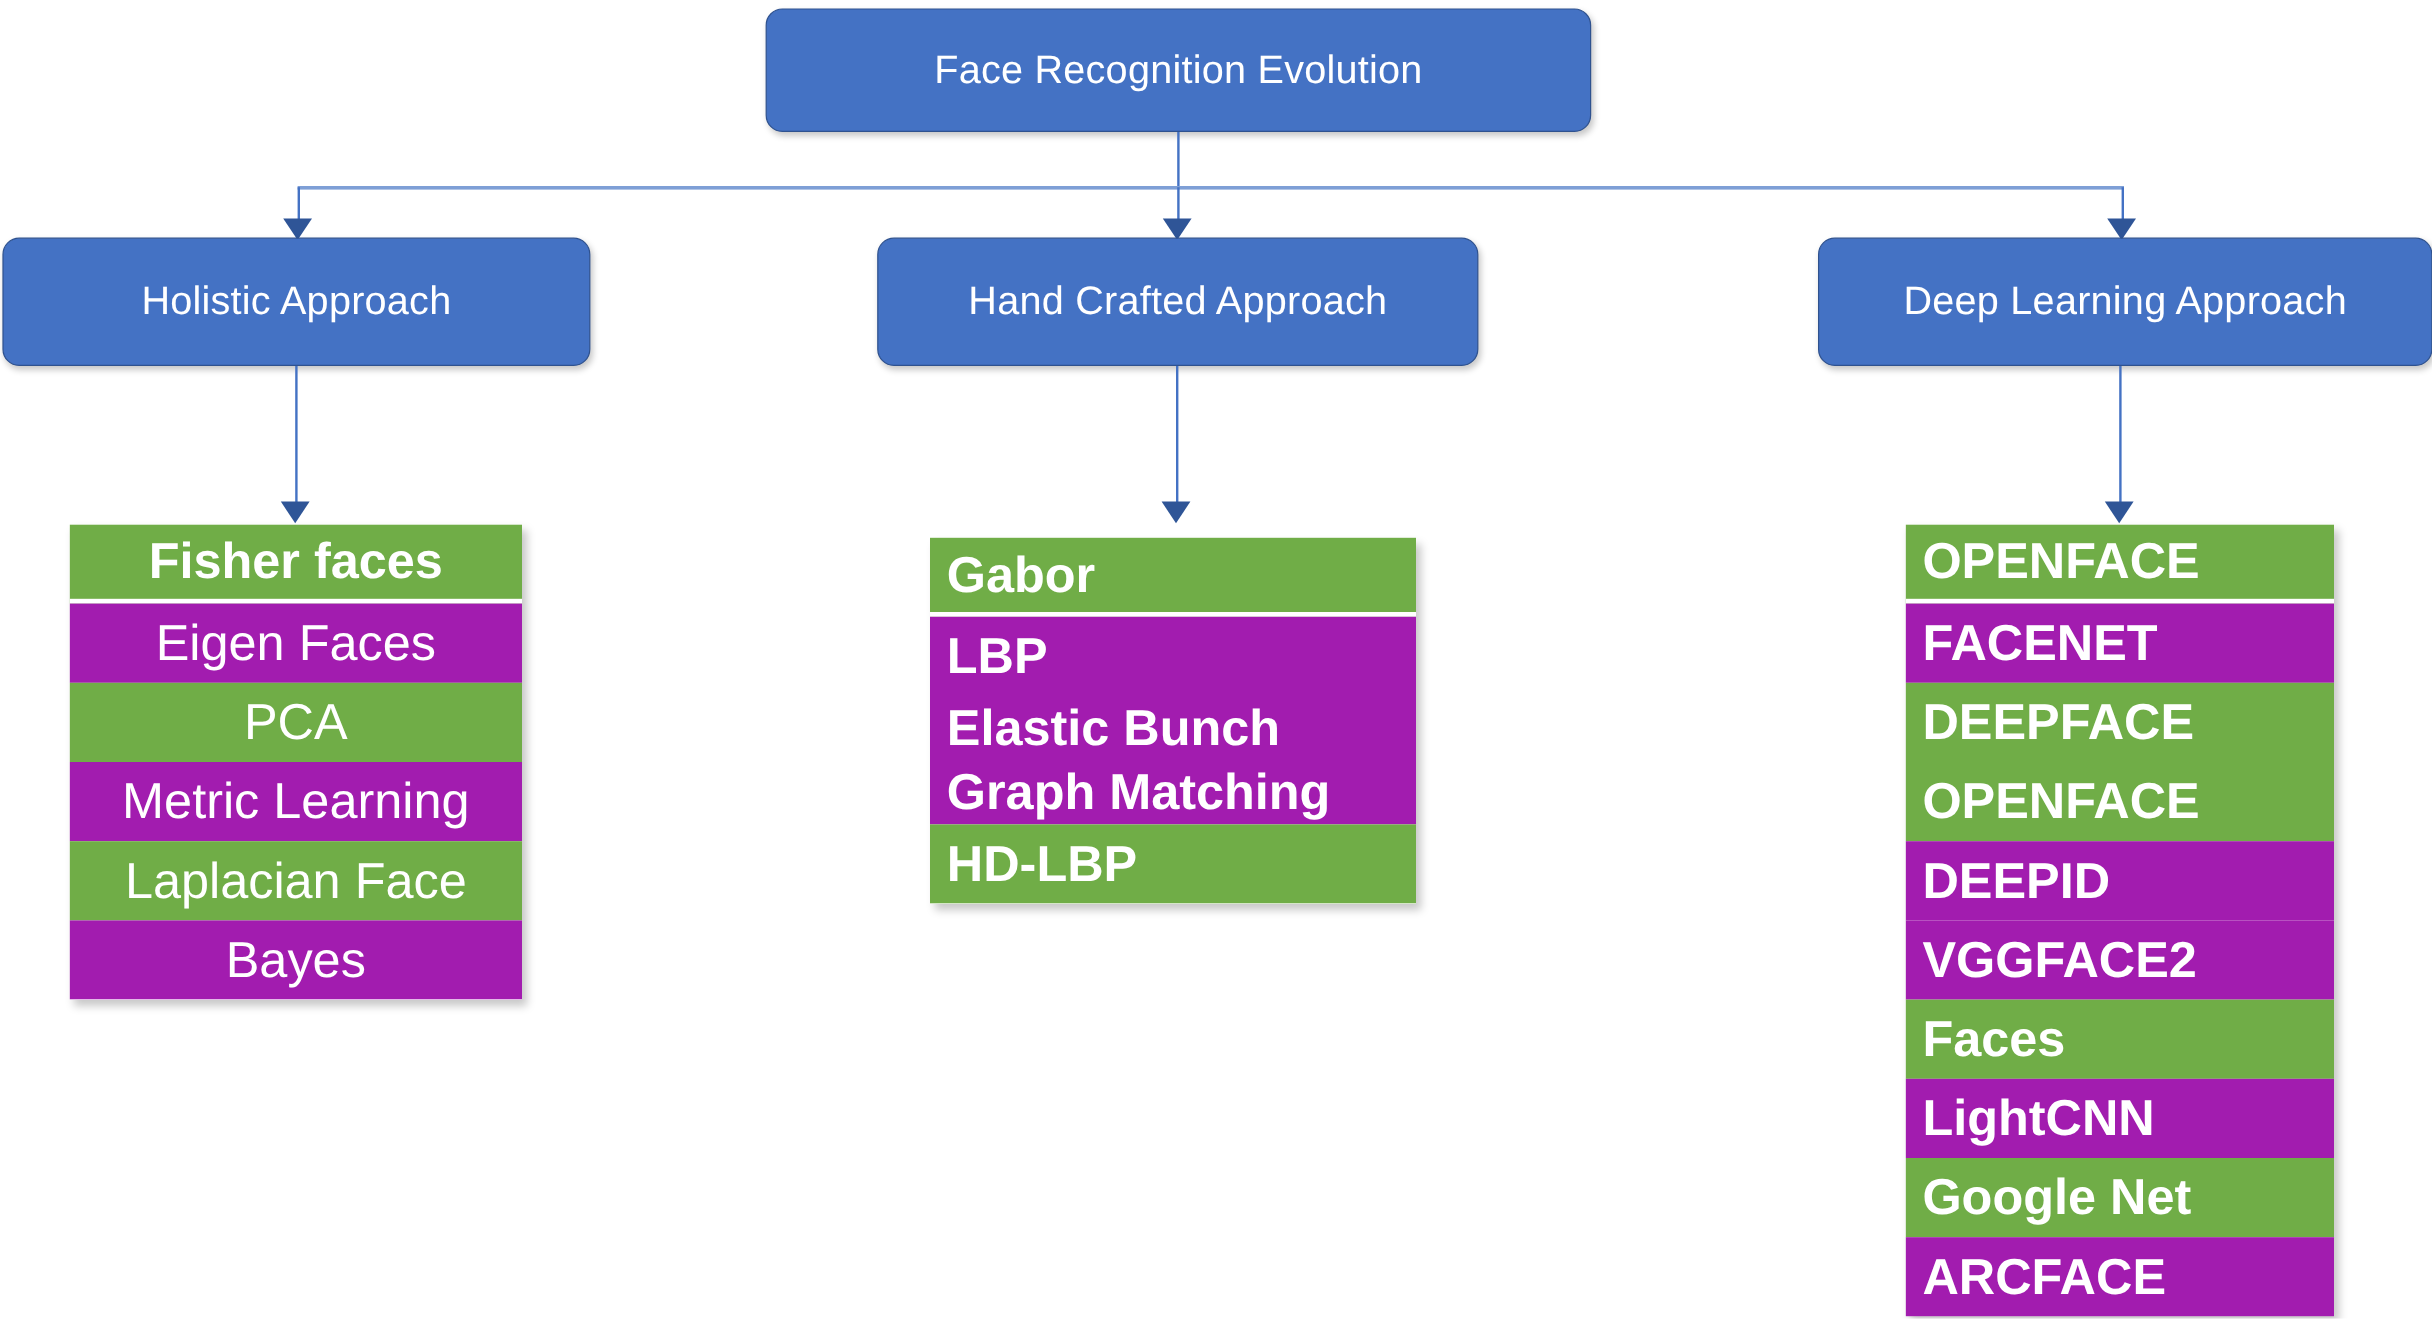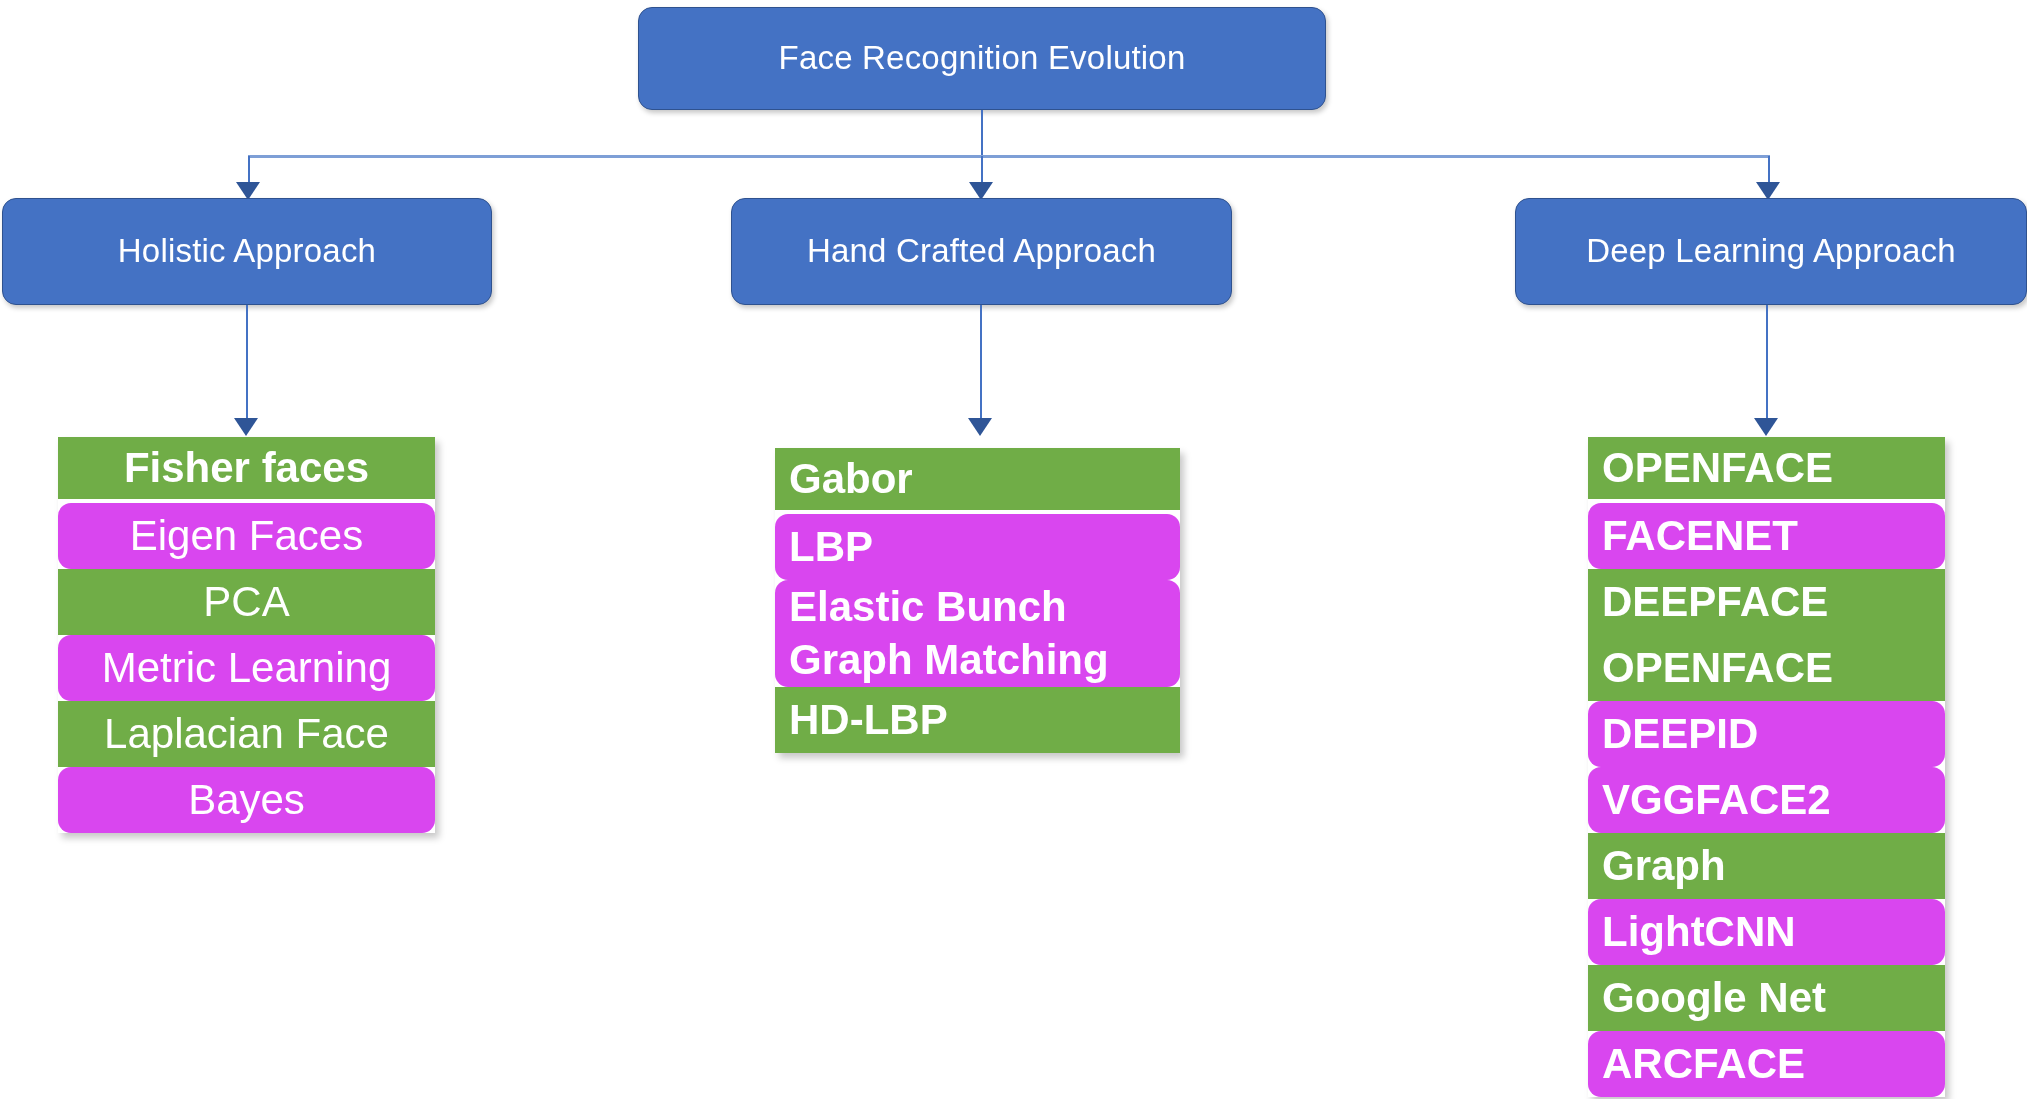--- a/index.html
+++ b/index.html
@@ -113,21 +113,21 @@
   .list-row {
     display: flex;
     align-items: center;
     box-sizing: border-box;
     color: #ffffff;
     font-size: 42px;
     line-height: 1.25;
     padding: 0 14px;
   }
   .list-row.dark  { background: #70AD47; }
-  .list-row.light { background: #d946ef; border-radius: 13px; }
+  .list-row.light { background: #a21caf; }
   .list-row.header {
     font-weight: bold;
     border-bottom: 4px solid #ffffff;
   }
   .align-center { justify-content: center; text-align: center; }
   .align-left   { justify-content: flex-start; text-align: left; font-weight: bold; }
   .multiline    { white-space: normal; }
 
   #list-holistic {
     left: 58px;
@@ -202,19 +202,19 @@
     <div class="list-row dark align-left">HD-LBP</div>
   </div>
 
   <div class="list-card" id="list-deeplearning">
     <div class="list-row dark header align-left">OPENFACE</div>
     <div class="list-row light align-left">FACENET</div>
     <div class="list-row dark align-left">DEEPFACE</div>
     <div class="list-row dark align-left">OPENFACE</div>
     <div class="list-row light align-left">DEEPID</div>
     <div class="list-row light align-left">VGGFACE2</div>
-    <div class="list-row dark align-left">Graph</div>
+    <div class="list-row dark align-left">Faces</div>
     <div class="list-row light align-left">LightCNN</div>
     <div class="list-row dark align-left">Google Net</div>
     <div class="list-row light align-left">ARCFACE</div>
   </div>
 
 </div>
 
 </body></html>

